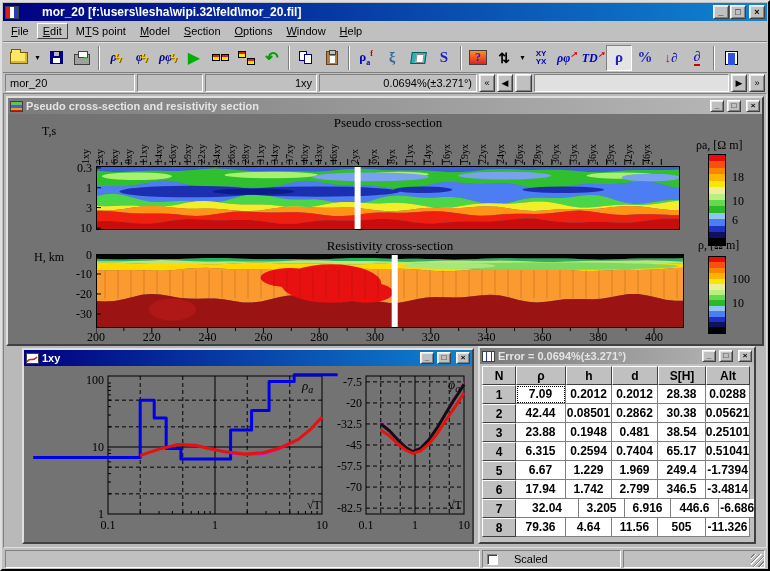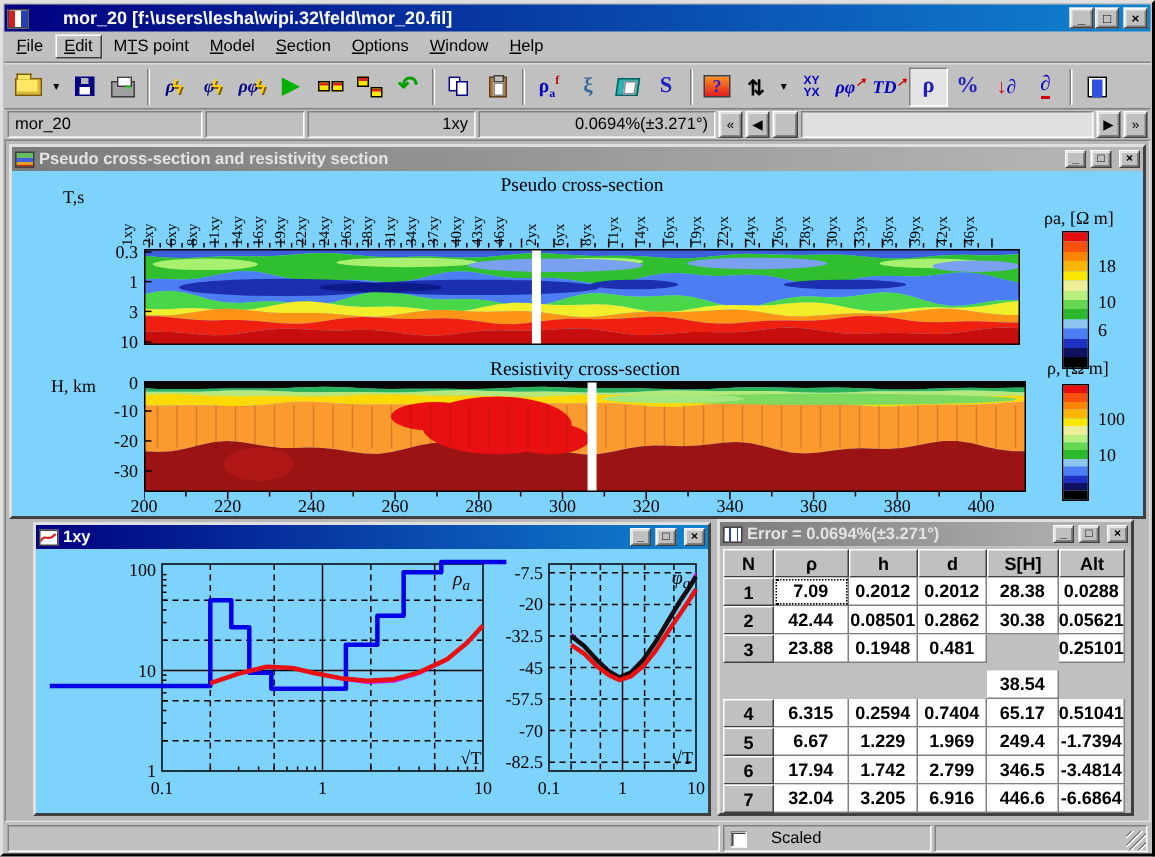--- a/index.html
+++ b/index.html
@@ -90,21 +90,21 @@
   .win { position:absolute; background:#c0c0c0; border:2px solid; border-color:#dfdfdf #404040 #404040 #dfdfdf; }
   .win-title { height:16px; display:flex; align-items:center; gap:3px; padding:0 2px;
                font:bold 11px "Liberation Sans",sans-serif; white-space:nowrap; overflow:hidden; }
   .win-title.active { background:linear-gradient(90deg,#000080,#1084d0); color:#fff; }
   .win-title.inactive { background:linear-gradient(90deg,#7b7b7b,#b8b8b8); color:#e4e4e4; }
   .win-title .ttl { flex:1; overflow:hidden; }
   .win-ico { width:13px; height:11px; border:1px solid #404040; background:#fff; display:block; flex:none; }
   .ico-section { background:linear-gradient(#60c060 0 3px, #4060e0 3px 6px, #e0a020 6px 8px, #c02020 8px 11px); }
   .ico-table { background:linear-gradient(90deg,#fff 0 3px,#2040c0 3px 4px,#fff 4px 8px,#2040c0 8px 9px,#fff 9px),
                linear-gradient(#2040c0 0 3px,#fff 3px); }
-  .win-content { position:relative; background:#7dd3fc; height:calc(100% - 16px); overflow:hidden; }
+  .win-content { position:relative; background:#737373; height:calc(100% - 16px); overflow:hidden; }
   .table-content { background:#c0c0c0; }
   
   .plbl { position:absolute; font:12px "Liberation Serif",serif; color:#000; white-space:nowrap; }
   .plbl.center { text-align:center; } .plbl.right { text-align:right; }
   .plbl.title { font-size:13px; }
   .station { position:absolute; font:10px "Liberation Serif",serif; transform-origin:0 100%;
              transform:rotate(-90deg); white-space:nowrap; height:10px; line-height:10px; }
   .cbar { position:absolute; display:flex; flex-direction:column; border:1px solid #000; }
   .cbar i { flex:1; display:block; }
   
@@ -698,21 +698,21 @@
               <div class="gdata" style="width: 46px;">0.08501</div>
               <div class="gdata" style="width: 46px;">0.2862</div>
               <div class="gdata" style="width: 48px;">30.38</div>
               <div class="gdata" style="width: 44px;">0.05621</div>
             </div>
             <div class="grow">
               <div class="gcell" style="width: 34px;">3</div>
               <div class="gdata" style="width: 50px;">23.88</div>
               <div class="gdata" style="width: 46px;">0.1948</div>
               <div class="gdata" style="width: 46px;">0.481</div>
-              <div class="gdata" style="width: 48px; margin-top: 24px;">38.54</div>
+              <div class="gdata" style="width: 48px;">38.54</div>
               <div class="gdata" style="width: 44px;">0.25101</div>
             </div>
             <div class="grow">
               <div class="gcell" style="width: 34px;">4</div>
               <div class="gdata" style="width: 50px;">6.315</div>
               <div class="gdata" style="width: 46px;">0.2594</div>
               <div class="gdata" style="width: 46px;">0.7404</div>
               <div class="gdata" style="width: 48px;">65.17</div>
               <div class="gdata" style="width: 44px;">0.51041</div>
             </div>
@@ -727,21 +727,21 @@
             <div class="grow">
               <div class="gcell" style="width: 34px;">6</div>
               <div class="gdata" style="width: 50px;">17.94</div>
               <div class="gdata" style="width: 46px;">1.742</div>
               <div class="gdata" style="width: 46px;">2.799</div>
               <div class="gdata" style="width: 48px;">346.5</div>
               <div class="gdata" style="width: 44px;">-3.4814</div>
             </div>
             <div class="grow">
               <div class="gcell" style="width: 34px;">7</div>
-              <div class="gdata" style="width: 50px;">32.04</div>
+              <div class="gdata" style="width: 63px;">32.04</div>
               <div class="gdata" style="width: 46px;">3.205</div>
               <div class="gdata" style="width: 46px;">6.916</div>
               <div class="gdata" style="width: 48px;">446.6</div>
               <div class="gdata" style="width: 44px;">-6.6864</div>
             </div>
             <div class="grow">
               <div class="gcell" style="width: 34px;">8</div>
               <div class="gdata" style="width: 50px;">79.36</div>
               <div class="gdata" style="width: 46px;">4.64</div>
               <div class="gdata" style="width: 46px;">11.56</div>

